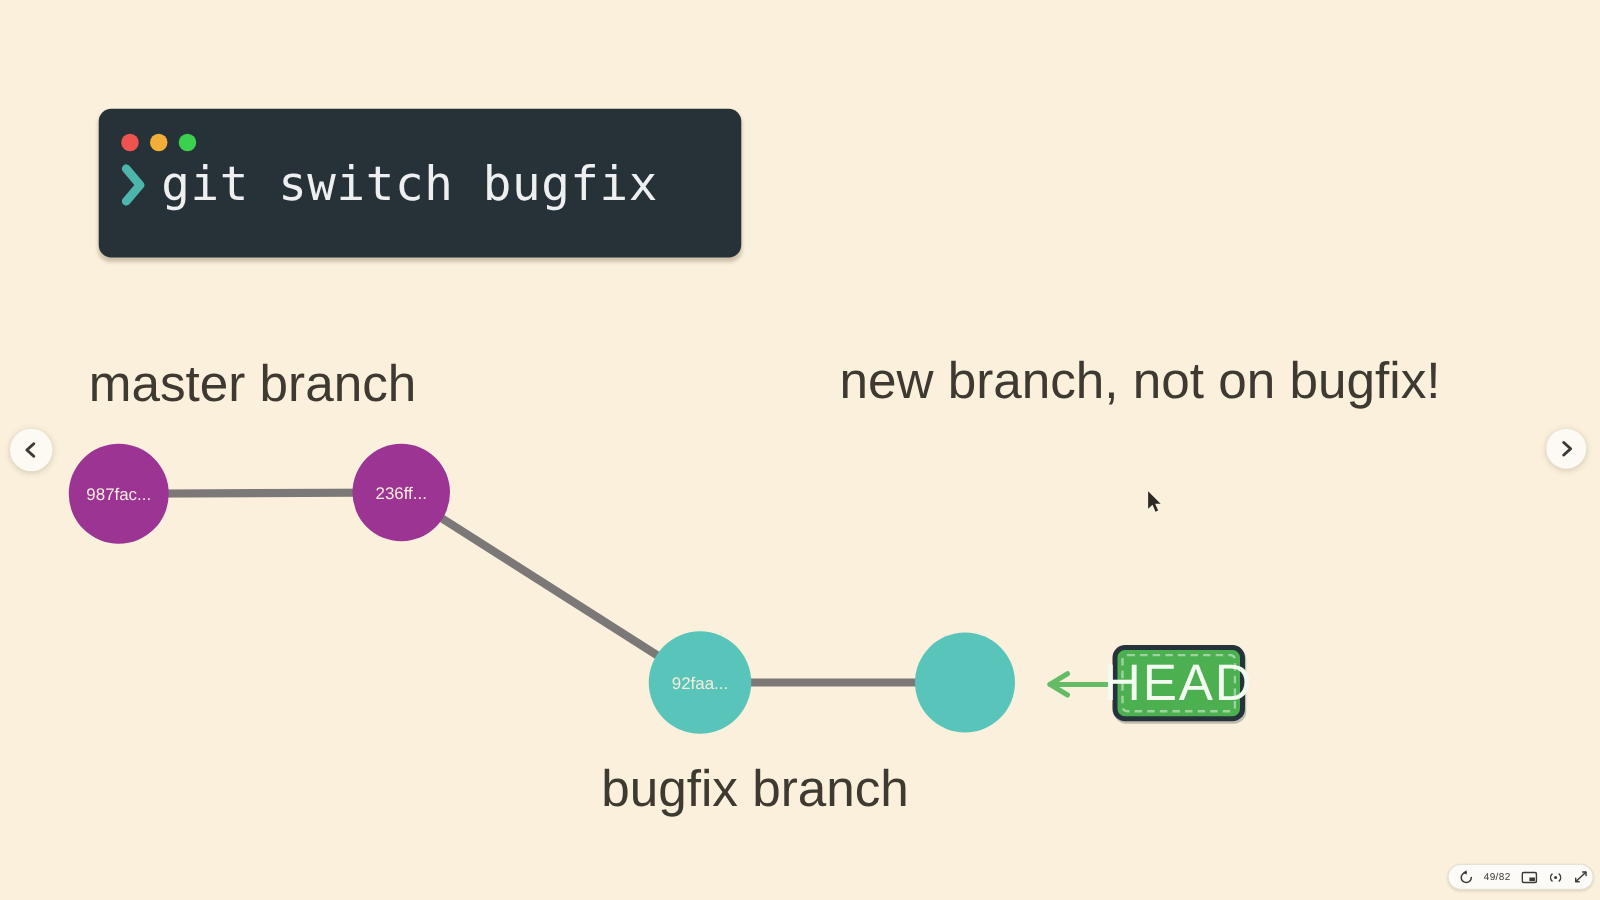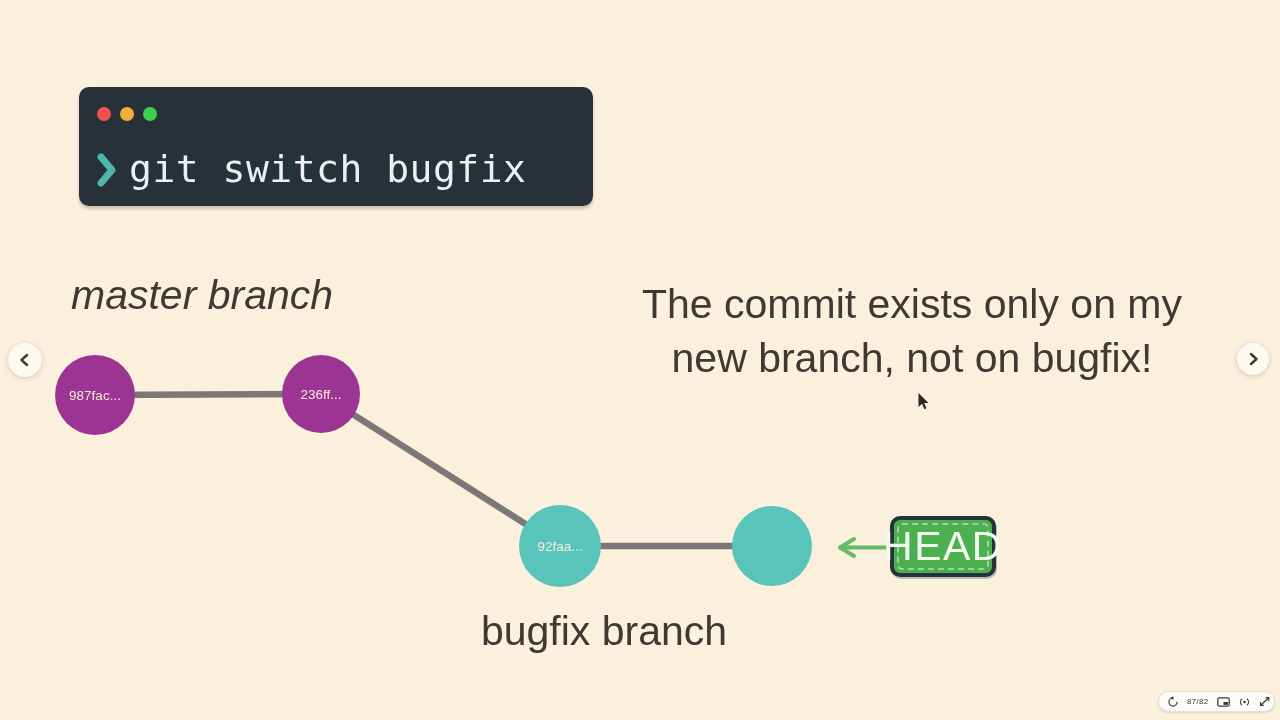--- a/index.html
+++ b/index.html
@@ -10,30 +10,30 @@
 
   
   .terminal {
     position: absolute; left: 79px; top: 87px; width: 514px; height: 119px;
     background: var(--terminal-bg, #263238); border-radius: 10px;
     box-shadow: 0 3px 3px rgba(70, 55, 25, 0.25);
     padding: 20px 0 0 18px;
   }
   .dots { display: flex; gap: 9px; }
   .dot { width: 14px; height: 14px; border-radius: 50%; }
-  .cmdline { display: flex; align-items: center; margin-top: 26px; }
+  .cmdline { display: flex; align-items: center; margin-top: 4px; }
   .prompt-svg { margin: 2px 12px 0 0; flex: 0 0 auto; }
   .cmd {
     font-family: "DejaVu Sans Mono", monospace; font-size: 38px;
     color: var(--terminal-text, #edeff0); white-space: pre; letter-spacing: 0.5px;
   }
 
   
   .slide-label { position: absolute; color: var(--slide-text, #3f3a31); font-size: 41px; }
-  .master-label { left: 71px; top: 272px; font-style: italic; }
+  .master-label { left: 71px; top: 284px; }
   .bugfix-label { left: 560px; top: 608px; transform: translateX(-50%); white-space: nowrap; margin-left: 44px; }
   .annotation {
     position: absolute; left: 912px; top: 277px; transform: translateX(-50%);
     text-align: center; color: var(--slide-text, #3f3a31);
     font-size: 41px; line-height: 54px; white-space: nowrap;
   }
 
   
   #graph-svg { position: absolute; left: 0; top: 0; width: 1280px; height: 720px; }
 
@@ -104,21 +104,20 @@
       <circle cx="95" cy="395" r="40" fill="#9c3494"></circle>
       <text x="95" y="400" text-anchor="middle" fill="#f6ecda" font-size="13.5" font-family="&quot;Liberation Sans&quot;, sans-serif">987fac...</text>
       <circle cx="321" cy="394" r="39" fill="#9c3494"></circle>
       <text x="321" y="399" text-anchor="middle" fill="#f6ecda" font-size="13.5" font-family="&quot;Liberation Sans&quot;, sans-serif">236ff...</text>
       <circle cx="560" cy="546" r="41" fill="#58c4ba"></circle>
       <text x="560" y="551" text-anchor="middle" fill="#f6ecda" font-size="13.5" font-family="&quot;Liberation Sans&quot;, sans-serif">92faa...</text>
       <circle cx="772" cy="546" r="40" fill="#58c4ba"></circle>
     </svg>
 
   <div class="annotation">
-    <div>The commit exists only on my</div>
     <div>new branch, not on bugfix!</div>
   </div>
 
   <svg class="head-arrow" width="58" height="27" viewBox="0 0 58 27">
     <line x1="53" y1="13.5" x2="9" y2="13.5" stroke="var(--arrow, #64bc66)" stroke-width="4" stroke-linecap="round"></line>
     <line x1="6" y1="13.5" x2="20" y2="5" stroke="var(--arrow, #64bc66)" stroke-width="4" stroke-linecap="round"></line>
     <line x1="6" y1="13.5" x2="20" y2="22" stroke="var(--arrow, #64bc66)" stroke-width="4" stroke-linecap="round"></line>
   </svg>
   <div class="head-badge">
     <span>HEAD</span>
@@ -137,21 +136,21 @@
     <svg width="18" height="18" viewBox="0 0 18 18">
       <polyline points="7,4 12.5,9 7,14" fill="none" stroke="var(--nav-icon, #3d3a35)" stroke-width="2.4" stroke-linecap="round" stroke-linejoin="round"></polyline>
     </svg>
   </button>
 
   <div class="pill">
     <svg width="12" height="12" viewBox="0 0 16 16">
       <path d="M8 2.6 A5.4 5.4 0 1 0 13.4 8" fill="none" stroke="var(--pill-icon, #3d3a35)" stroke-width="1.6" stroke-linecap="round"></path>
       <polygon points="8.4,0.2 8.4,5 4.6,2.6" fill="var(--pill-icon, #3d3a35)"></polygon>
     </svg>
-    <span class="counter">87/82</span>
+    <span class="counter">49/82</span>
     <svg width="13" height="12" viewBox="0 0 16 14">
       <rect x="1" y="2" width="14" height="10" rx="1.5" fill="none" stroke="var(--pill-icon, #3d3a35)" stroke-width="1.5"></rect>
       <rect x="8" y="7" width="5.5" height="3.5" fill="var(--pill-icon, #3d3a35)"></rect>
     </svg>
     <svg width="13" height="12" viewBox="0 0 16 14">
       <circle cx="8" cy="7" r="1.5" fill="var(--pill-icon, #3d3a35)"></circle>
       <path d="M4.5 3.5 a5 5 0 0 0 0 7" fill="none" stroke="var(--pill-icon, #3d3a35)" stroke-width="1.4" stroke-linecap="round"></path>
       <path d="M11.5 3.5 a5 5 0 0 1 0 7" fill="none" stroke="var(--pill-icon, #3d3a35)" stroke-width="1.4" stroke-linecap="round"></path>
     </svg>
     <svg width="11" height="11" viewBox="0 0 14 14">

